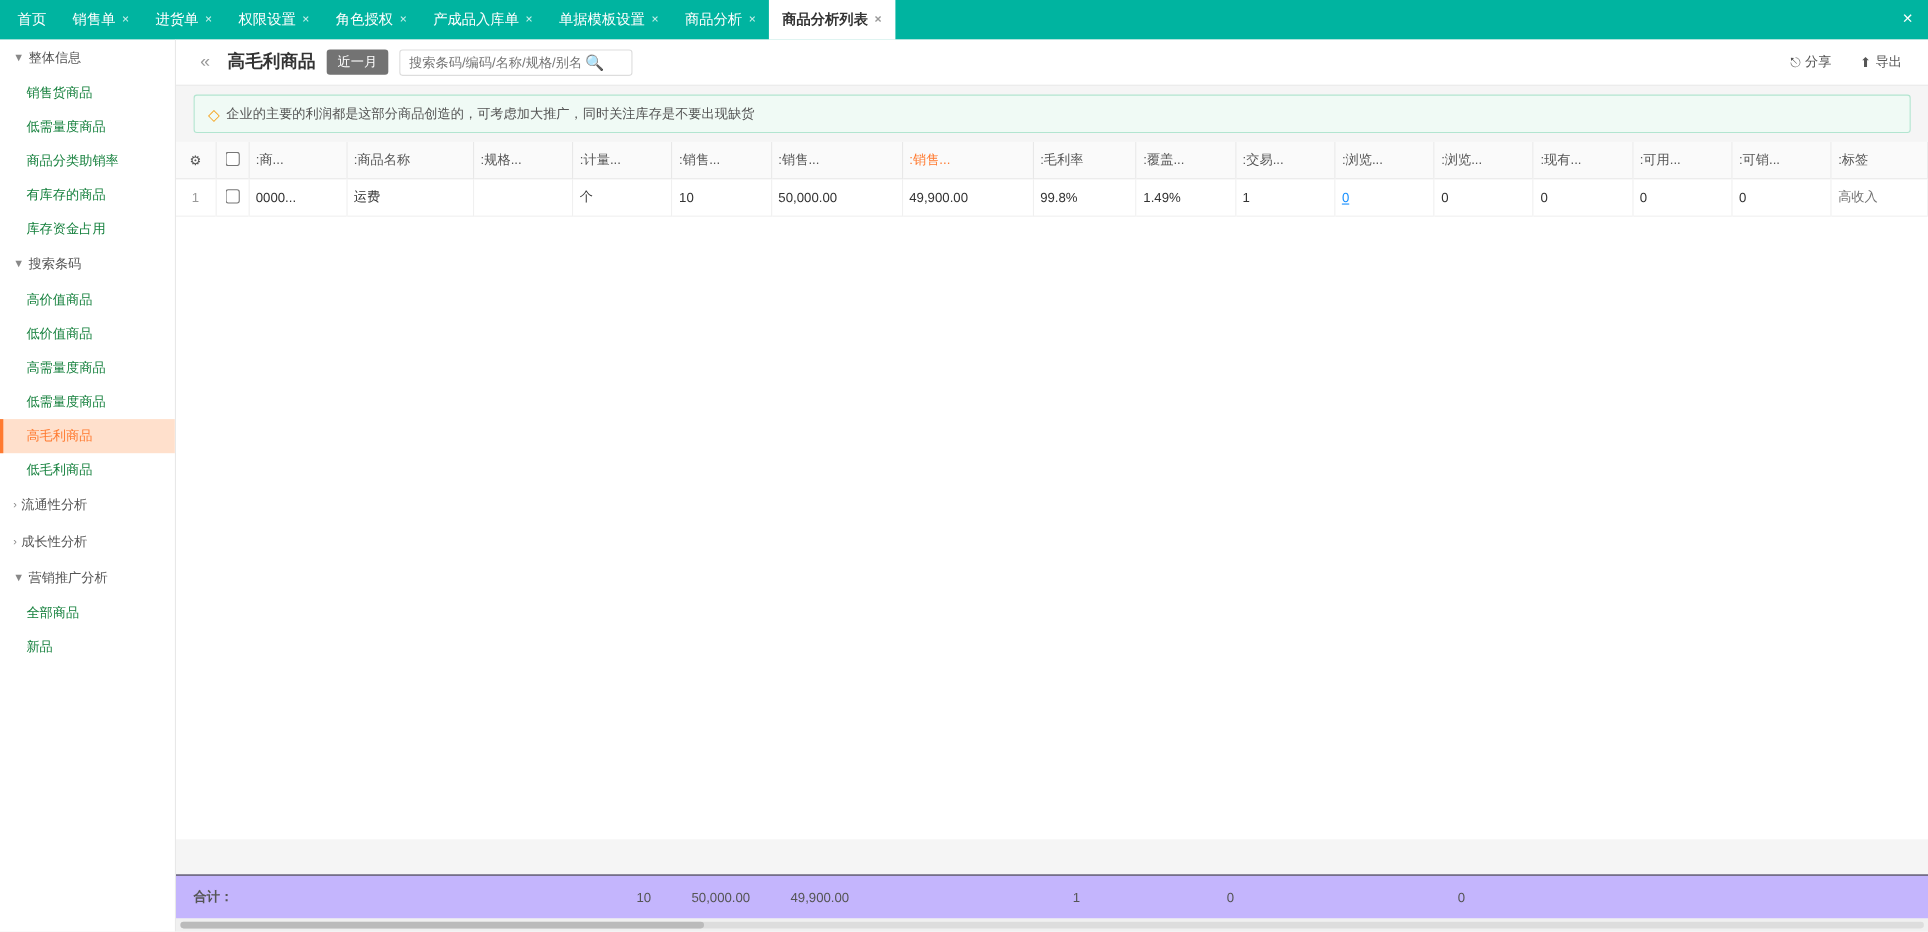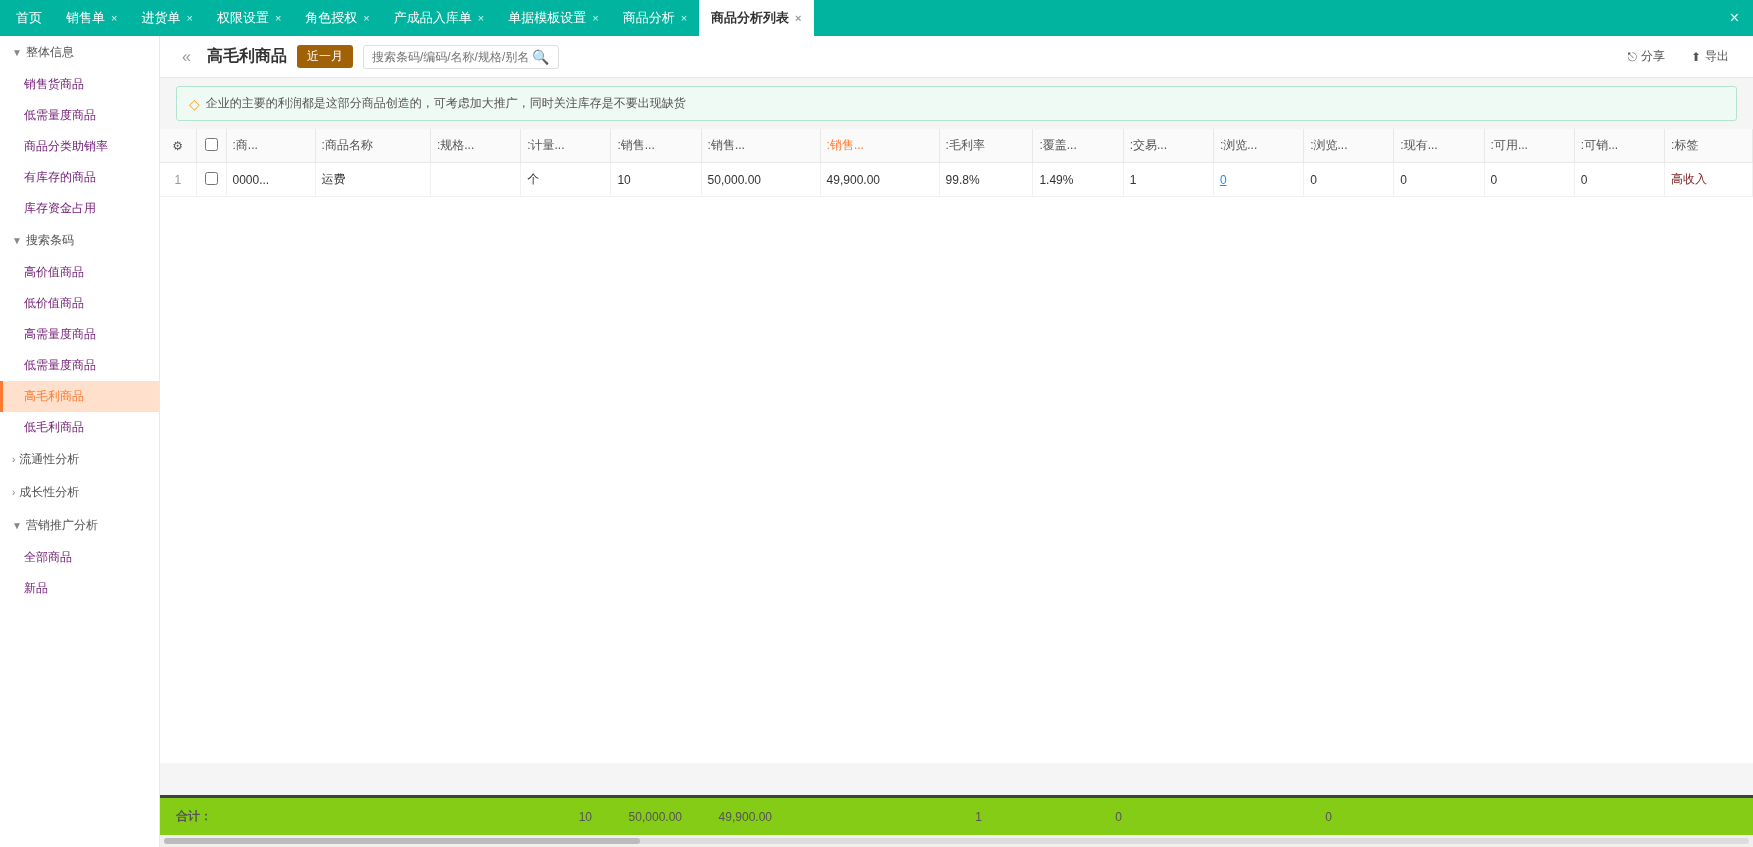--- a/index.html
+++ b/index.html
@@ -59,21 +59,21 @@
       align-items: center;
       padding: 8px 12px;
       font-size: 12px;
       color: #555;
       cursor: pointer;
     }
     .sidebar-section-title .arrow { margin-right: 4px; font-size: 10px; color: #888; }
     .sidebar-item {
       padding: 7px 12px 7px 24px;
       font-size: 12px;
-      color: #701a75;
+      color: #15803d;
       cursor: pointer;
     }
     .sidebar-item.active {
       background: #ffe0cc;
       color: #ff7a30;
       border-left: 3px solid #ff7a30;
       padding-left: 21px;
     }
 
     
@@ -99,36 +99,36 @@
       font-size: 16px;
       cursor: pointer;
       padding: 2px 6px;
     }
     .page-title {
       font-size: 16px;
       font-weight: bold;
       color: #333;
     }
     .filter-btn {
-      background: #a16207;
+      background: #737373;
       color: #fff;
       border: none;
       border-radius: 3px;
       padding: 3px 10px;
       font-size: 12px;
       cursor: pointer;
     }
     .search-box {
       display: flex;
       align-items: center;
       border: 1px solid #ddd;
       border-radius: 3px;
       padding: 3px 8px;
       background: #fff;
-      width: 196px;
+      width: 212px;
     }
     .search-box input {
       border: none;
       outline: none;
       font-size: 12px;
       color: #999;
       width: 160px;
       background: transparent;
     }
     .search-icon { color: #999; font-size: 14px; cursor: pointer; }
@@ -187,31 +187,31 @@
     tbody tr { border-bottom: 1px solid #f0f0f0; }
     tbody td {
       padding: 8px 6px;
       color: #333;
       border-right: 1px solid #f0f0f0;
       white-space: nowrap;
       font-size: 12px;
     }
     .row-num { color: #999; text-align: center; }
     .tag-high-income {
-      color: #7f1d1d;
+      color: #737373;
       font-size: 12px;
     }
     .link-style { color: #1890ff; text-decoration: underline; cursor: pointer; }
 
     
     .footer-bar {
       display: flex;
       align-items: center;
-      background: #84cc16;
-      border-top: 3px solid #404040;
+      background: #c4b5fd;
+      border-top: 1px solid #404040;
       padding: 8px 16px;
       font-size: 12px;
       color: #555;
       height: 40px;
       margin-top: 32px;
     }
     .footer-label { margin-right: 20px; font-weight: bold; }
     .footer-values {
       display: flex;
       gap: 0;

